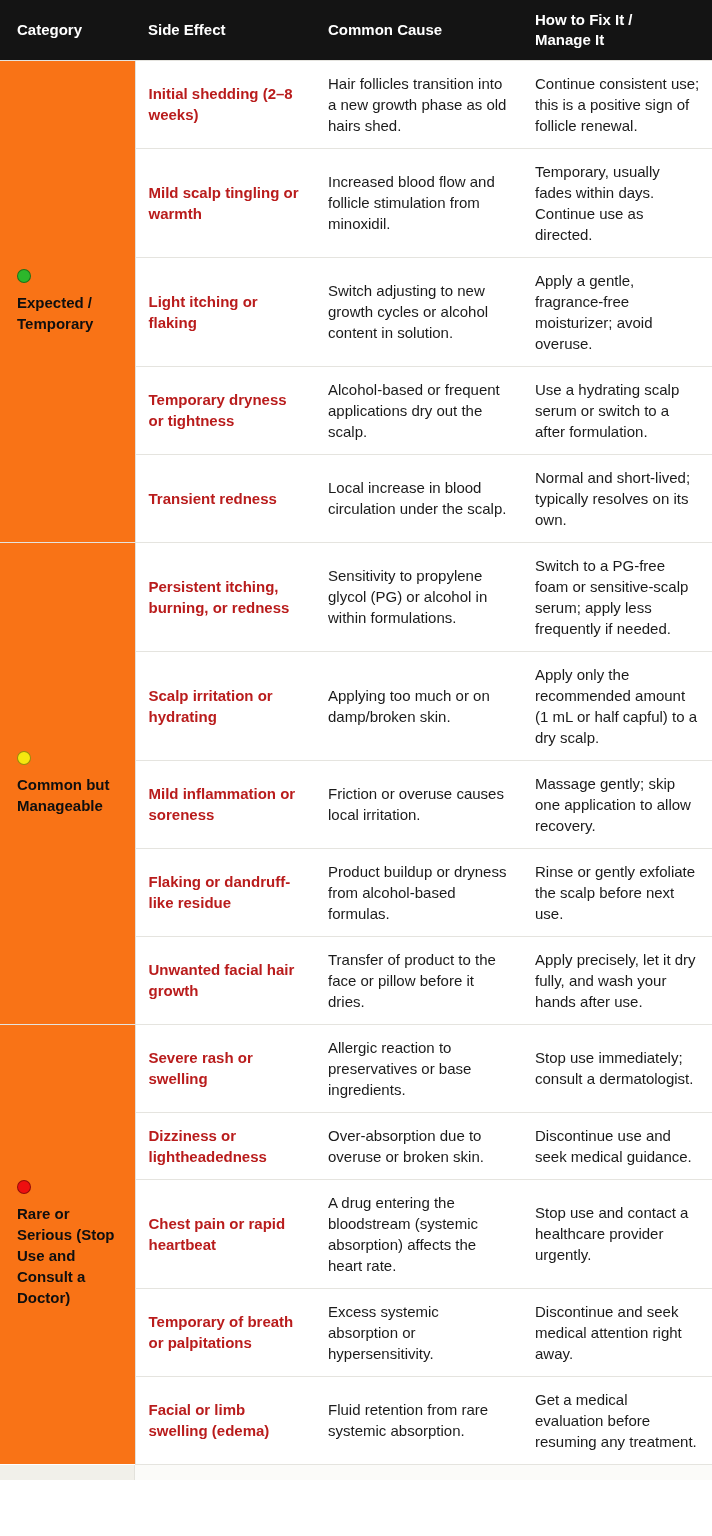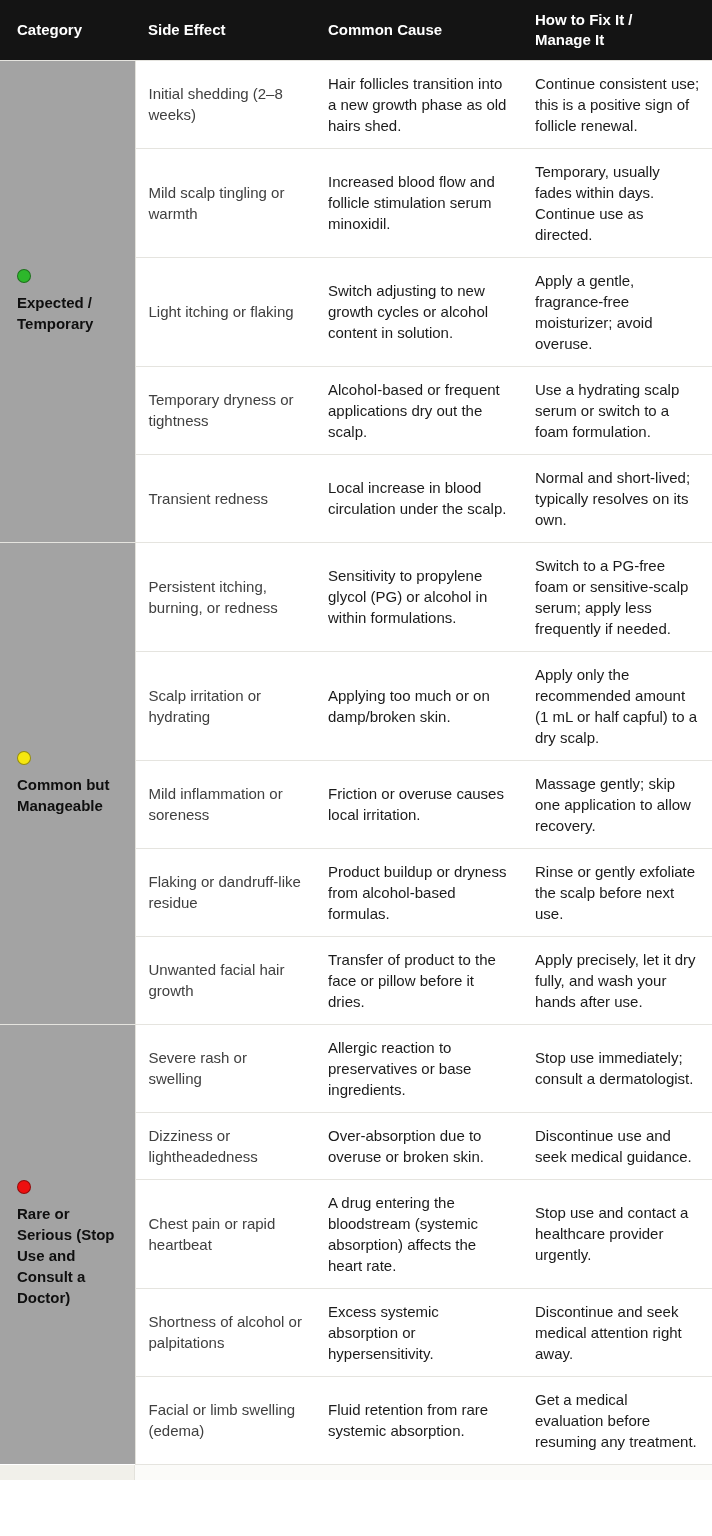--- a/index.html
+++ b/index.html
@@ -37,27 +37,27 @@
   tbody td {
     border-top: 1px solid #e5e4df;
     font-size: 15px;
     line-height: 1.4;
     color: #1b1b1b;
     vertical-align: middle;
     padding: 12px 12px 12px 13px;
     background: #ffffff;
   }
   tbody td.cat-cell {
-    background: #a3a3a3;
+    background: #f97316;
     border-right: 1px solid #e3e2dc;
     vertical-align: middle;
     padding-left: 17px;
     padding-right: 8px;
   }
-  tbody td.se-cell { font-weight: normal; color: #404040; }
+  tbody td.se-cell { font-weight: bold; color: #b91c1c; }
 
   .cat-text {
     font-weight: bold;
     color: #0f0f0f;
     font-size: 15px;
     line-height: 1.4;
   }
   .dot {
     display: block;
     width: 14px;
@@ -98,32 +98,32 @@
         <td class="cat-cell" rowspan="5">
           <span class="dot" style="background: rgb(45, 183, 43);"></span>
           <div class="cat-text">Expected / Temporary</div>
         </td>
         <td class="se-cell">Initial shedding (2–8 weeks)</td>
         <td>Hair follicles transition into a new growth phase as old hairs shed.</td>
         <td>Continue consistent use; this is a positive sign of follicle renewal.</td>
       </tr>
       <tr>
         <td class="se-cell">Mild scalp tingling or warmth</td>
-        <td>Increased blood flow and follicle stimulation serum minoxidil.</td>
+        <td>Increased blood flow and follicle stimulation from minoxidil.</td>
         <td>Temporary, usually fades within days. Continue use as directed.</td>
       </tr>
       <tr>
         <td class="se-cell">Light itching or flaking</td>
         <td>Switch adjusting to new growth cycles or alcohol content in solution.</td>
         <td>Apply a gentle, fragrance-free moisturizer; avoid overuse.</td>
       </tr>
       <tr>
         <td class="se-cell">Temporary dryness or tightness</td>
         <td>Alcohol-based or frequent applications dry out the scalp.</td>
-        <td>Use a hydrating scalp serum or switch to a foam formulation.</td>
+        <td>Use a hydrating scalp serum or switch to a after formulation.</td>
       </tr>
       <tr>
         <td class="se-cell">Transient redness</td>
         <td>Local increase in blood circulation under the scalp.</td>
         <td>Normal and short-lived; typically resolves on its own.</td>
       </tr>
 
       <tr>
         <td class="cat-cell" rowspan="5">
           <span class="dot" style="background: rgb(246, 231, 15);"></span>
@@ -167,21 +167,21 @@
         <td class="se-cell">Dizziness or lightheadedness</td>
         <td>Over-absorption due to overuse or broken skin.</td>
         <td>Discontinue use and seek medical guidance.</td>
       </tr>
       <tr>
         <td class="se-cell">Chest pain or rapid heartbeat</td>
         <td>A drug entering the bloodstream (systemic absorption) affects the heart rate.</td>
         <td>Stop use and contact a healthcare provider urgently.</td>
       </tr>
       <tr>
-        <td class="se-cell">Shortness of alcohol or palpitations</td>
+        <td class="se-cell">Temporary of breath or palpitations</td>
         <td>Excess systemic absorption or hypersensitivity.</td>
         <td>Discontinue and seek medical attention right away.</td>
       </tr>
       <tr class="last-row">
         <td class="se-cell">Facial or limb swelling (edema)</td>
         <td>Fluid retention from rare systemic absorption.</td>
         <td>Get a medical evaluation before resuming any treatment.</td>
       </tr>
     </tbody>
   </table>

